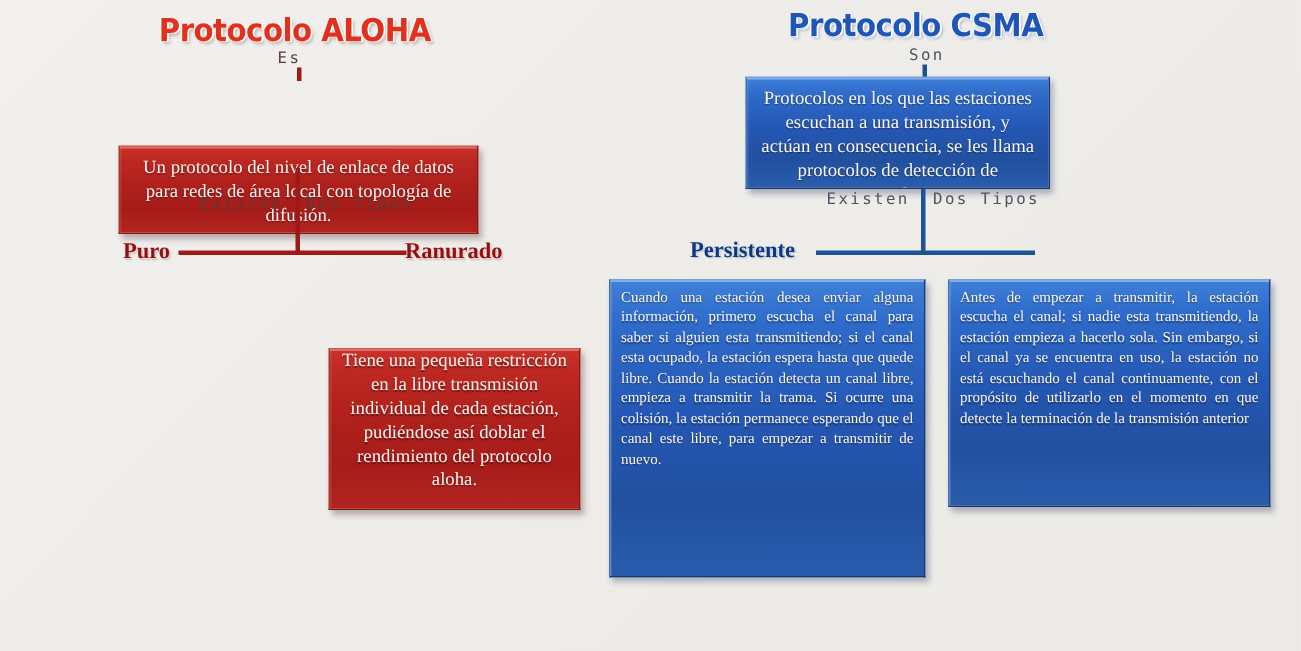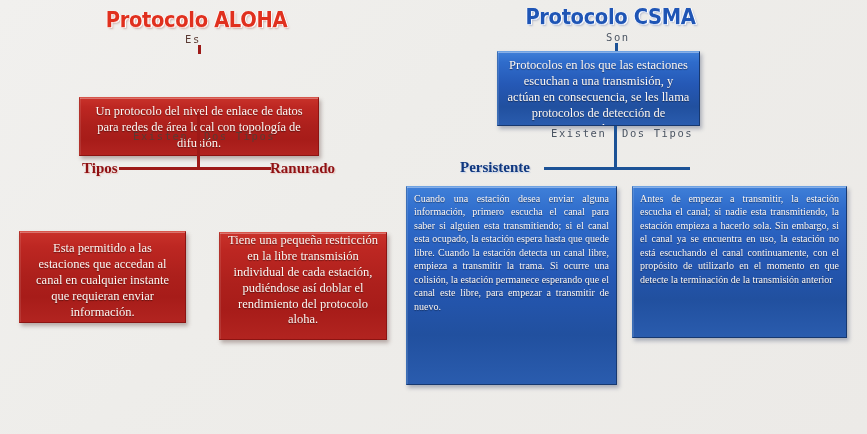--- a/index.html
+++ b/index.html
@@ -142,24 +142,23 @@
 
   <div class="box box-red box-center" style="left:79px; top:53px; width:240px; height:59px;">Un protocolo del nivel de enlace de datos para redes de área local con topología de difusión.</div>
 
   <div class="line line-red" style="left:197px; top:112px; width:3px; height:57px;"></div>
 
   <div class="conn-label cl-red" style="left:133px; top:130px;">Existen</div>
   <div class="conn-label cl-red" style="left:204px; top:130px;">Dos Tipos</div>
 
   <div class="line line-red" style="left:119px; top:167px; width:152px; height:2.5px;"></div>
 
-  <div class="branch-label bl-red" style="left:82px; top:160px;">Tipos</div>
+  <div class="branch-label bl-red" style="left:82px; top:160px;">Puro</div>
   <div class="branch-label bl-red" style="left:270px; top:160px;">Ranurado</div>
 
-  <div class="box box-red box-center" style="left:19px; top:187px; width:167px; height:92px; padding-top:9px;">Esta permitido a las estaciones que accedan al canal en cualquier instante que requieran enviar información.</div>
 
   <div class="box box-red box-center" style="left:219px; top:188px; width:168px; height:108px; padding-top:0;">Tiene una pequeña restricción en la libre transmisión individual de cada estación, pudiéndose así doblar el rendimiento del protocolo aloha.</div>
 
   <div class="maintitle title-blue" style="left:519px; top:5px;">Protocolo CSMA</div>
 
   <div class="conn-label cl-blue" style="left:606px; top:31px;">Son</div>
 
   <div class="line line-blue" style="left:615px; top:43px; width:3px; height:9px;"></div>
 
   <div class="box box-blue box-center" style="left:497px; top:51px; width:203px; height:75px;">Protocolos en los que las estaciones escuchan a una transmisión, y actúan en consecuencia, se les llama protocolos de detección de portadora.</div>

